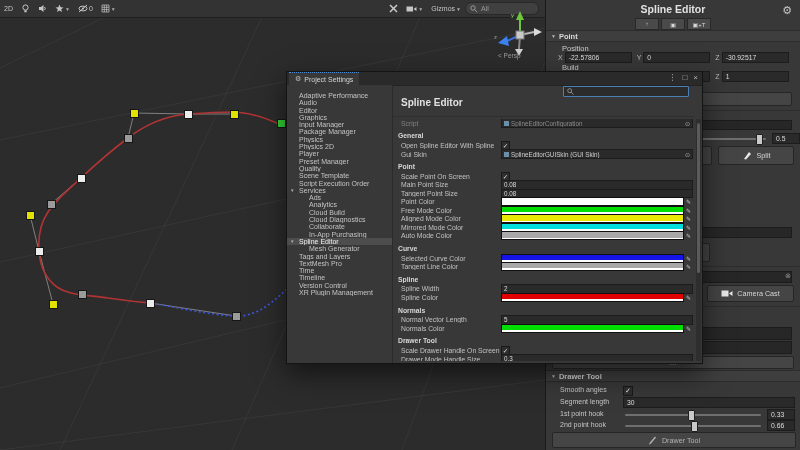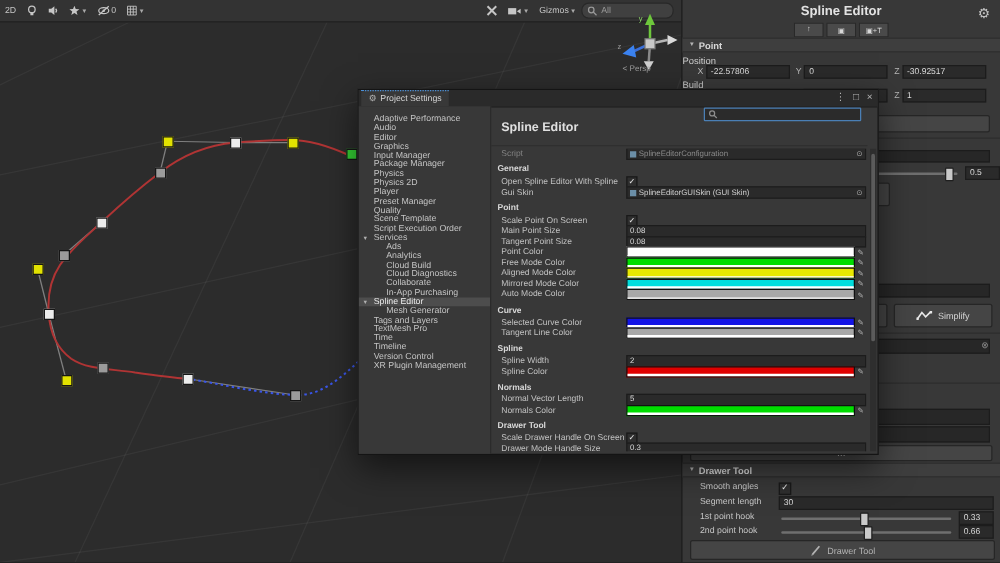--- a/index.html
+++ b/index.html
@@ -29,21 +29,21 @@
   #rp-title{position:absolute;left:0;top:3px;width:100%;text-align:center;font-size:10.5px;
           font-weight:bold;color:#e2e2e2;}
   #rp-gear{position:absolute;right:8px;top:4px;font-size:11px;color:#c2c2c2;}
   #rp-toolbar{position:absolute;left:0;top:18px;width:100%;display:flex;justify-content:center;}
   .rp-tb-btn{min-width:22px;height:10px;background:#4a4a4a;border:1px solid #292929;margin:0 1px;
           display:flex;align-items:center;justify-content:center;font-size:6px;color:#d8d8d8;}
   .fold-header{position:absolute;left:0;width:100%;height:12px;background:#3e3e3e;border-top:1px solid #2c2c2c;
           border-bottom:1px solid #2c2c2c;display:flex;align-items:center;font-size:7.5px;font-weight:bold;
           color:#d8d8d8;box-sizing:border-box;}
   .fold-arrow{font-size:5px;margin:0 3px 0 5px;color:#b5b5b5;}
-  .vec-label{position:absolute;left:0;font-size:7.5px;color:#cccccc;}
+  .vec-label{position:absolute;left:16px;font-size:7.5px;color:#cccccc;}
   .vec-row{position:absolute;left:12px;right:6px;display:flex;}
   .vec-cell{flex:1;display:flex;align-items:center;margin-right:5px;}
   .axis{font-size:7px;color:#b8b8b8;margin-right:2px;}
   .ifield{flex:1;height:9px;background:#2a2a2a;border:1px solid #1c1c1c;color:#dddddd;
           font-size:6.8px;line-height:9px;padding:0 3px;overflow:hidden;white-space:nowrap;}
   .rp-bar{position:absolute;background:#272727;border:1px solid #1c1c1c;}
   .rp-sep{position:absolute;left:0;width:100%;height:1px;background:#2d2d2d;}
   .rp-btn{position:absolute;background:#454545;border:1px solid #262626;border-radius:2px;
           display:flex;align-items:center;justify-content:center;font-size:7.2px;color:#d6d6d6;}
   .rp-btn svg{margin-right:4px;}
@@ -264,33 +264,39 @@
         </div>
     </div>
 
     <div class="rp-btn" style="left:6px;top:92px;width:238px;height:12px"></div>
     <div class="rp-sep" style="top:110px"></div>
     <div class="rp-bar" style="left:6px;top:120px;width:238px;height:8px"></div>
     <div class="slider-track" style="left:12px;top:138px;width:208px"></div>
     <div class="slider-knob" id="knob05" style="top: 134px; left: 209.68px;"></div>
     <div class="val-box" style="left:226px;top:133px;width:20px">0.5</div>
     <div class="rp-btn" style="left:6px;top:146px;width:158px;height:17px"></div>
+    <div class="rp-btn" style="left:172px;top:146px;width:74px;height:17px">
+      <svg width="11" height="11">
+          <polygon points="2,9 7,2 9,4 4,9.5" fill="#e8e8e8"></polygon>
+          <line x1="7" y1="2" x2="9" y2="4" stroke="#999"></line>
+        </svg>
+      <span>Split</span>
+    </div>
     <div class="rp-bar" style="left:6px;top:227px;width:238px;height:9px"></div>
     <div class="rp-btn" style="left:6px;top:243px;width:156px;height:17px"></div>
-    <div class="rp-btn" style="left:169px;top:243px;width:77px;height:17px">
-      <svg width="13" height="9">
-          <polyline points="1,7 4.5,2 7.5,5.5 11.5,1.5" fill="none" stroke="#e8e8e8" stroke-width="1.3"></polyline>
-          <rect x="0" y="6" width="2" height="2" fill="#e8e8e8"></rect>
-          <rect x="10.8" y="0.8" width="2" height="2" fill="#e8e8e8"></rect>
-        </svg>
-      <span>Simplify</span>
-    </div>
     <div class="rp-sep" style="top:266px"></div>
     <div class="rp-bar" style="left:6px;top:271px;width:238px;height:10px"></div>
     <div class="clear-ic" style="left:239px;top:272px">⊗</div>
+    <div class="rp-btn" style="left:161px;top:285px;width:85px;height:15px">
+      <svg width="12" height="9">
+          <rect x="0.5" y="1.5" width="7" height="6" fill="#e8e8e8"></rect>
+          <polygon points="8,4.5 11.5,2 11.5,7" fill="#e8e8e8"></polygon>
+        </svg>
+      <span>Camera Cast</span>
+    </div>
     <div class="rp-sep" style="top:306px"></div>
     <div class="rp-bar" style="left:6px;top:327px;width:238px;height:11px"></div>
     <div class="rp-bar" style="left:6px;top:341px;width:238px;height:11px"></div>
     <div class="rp-btn" style="left:6px;top:356px;width:240px;height:11px">…</div>
 
     <div class="fold-header" style="top:370px">
       <span class="fold-arrow">▼</span>
       <span>Drawer Tool</span>
     </div>
     <div class="d-label" style="top:386px">Smooth angles</div>

